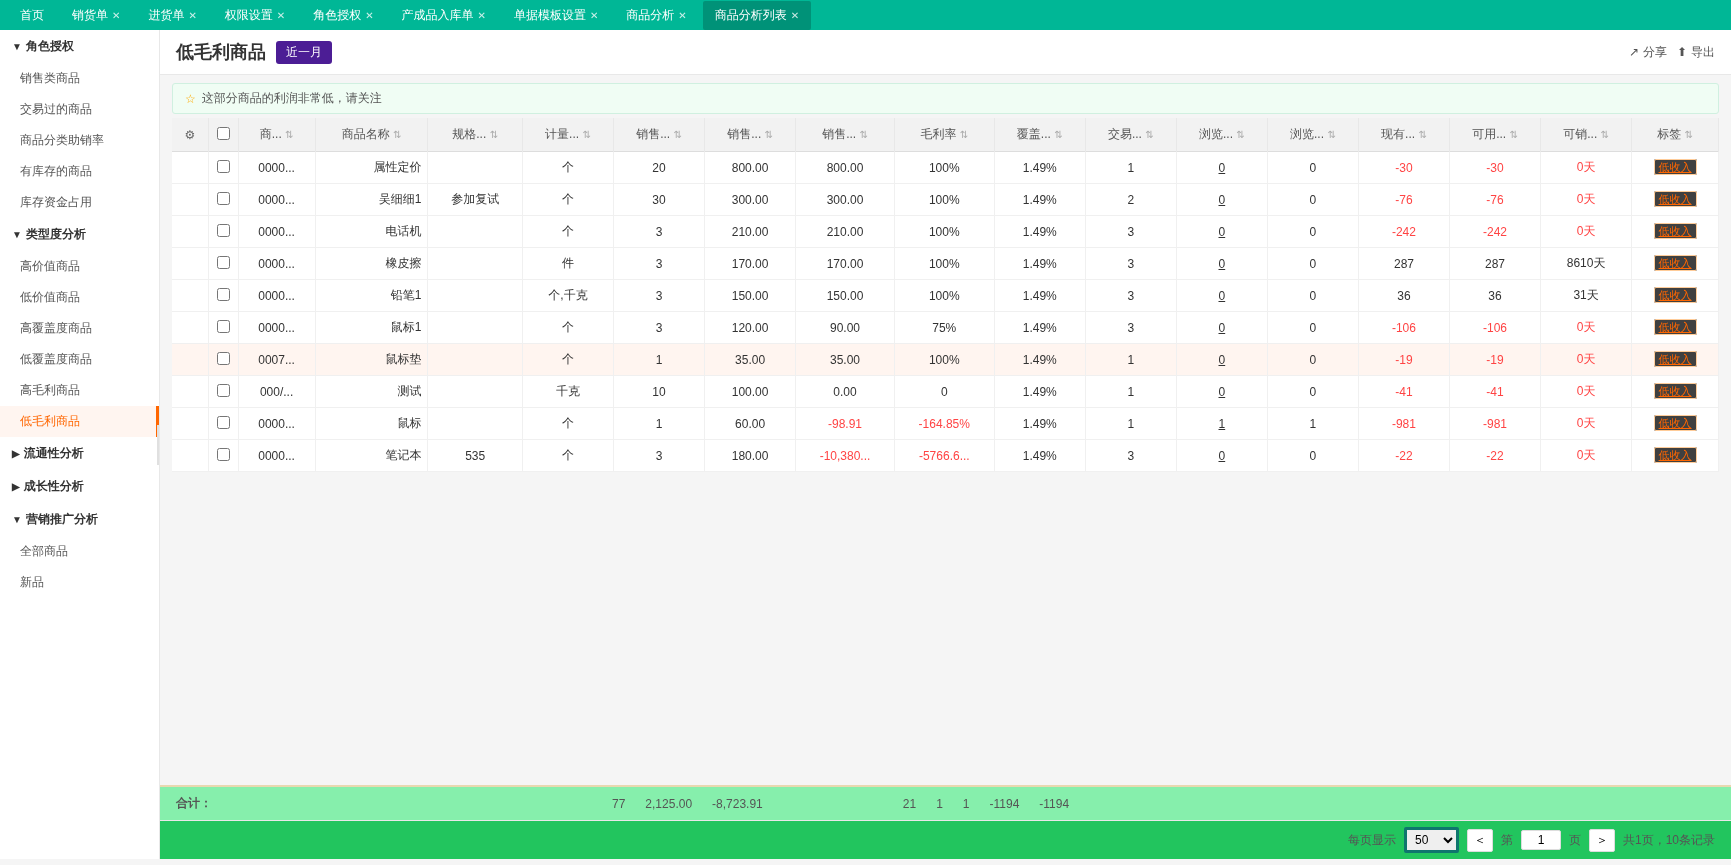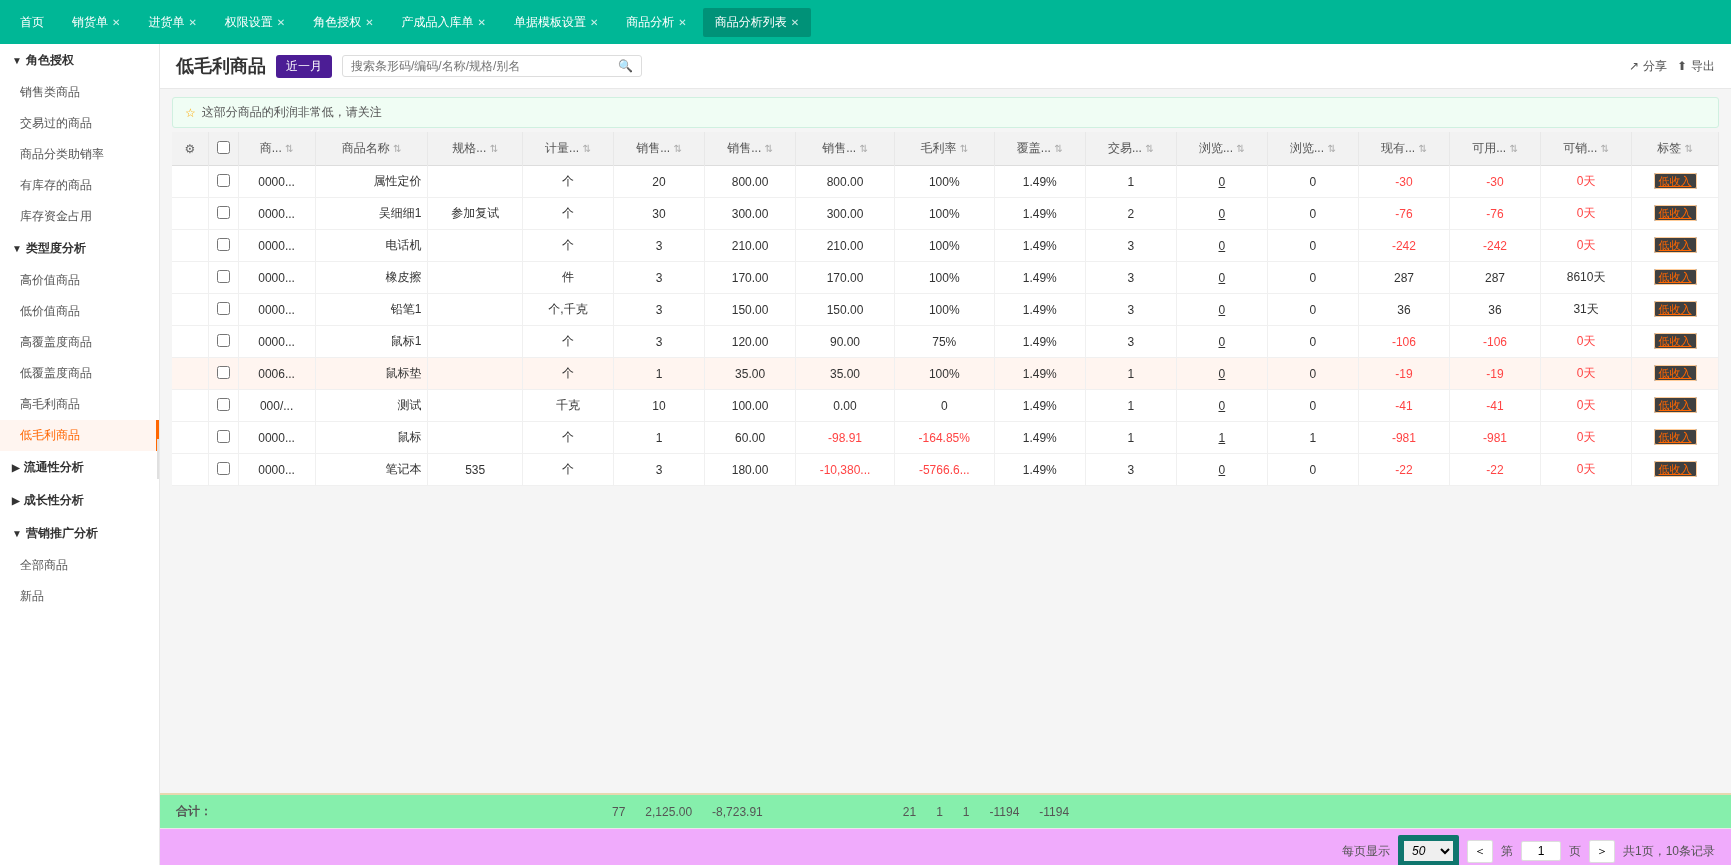--- a/index.html
+++ b/index.html
@@ -1,21 +1,21 @@
 <!DOCTYPE html>
 <html><head>
   <meta charset="utf-8">
   <style>
     * { box-sizing: border-box; margin: 0; padding: 0; font-family: 'Microsoft YaHei', SimSun, sans-serif; font-size: 12px; }
     body { background: #f5f5f5; overflow: hidden; width: 1731px; height: 865px; }
 
     
     .top-nav {
       background: #00b796;
-      height: 44px;
+      height: 30px;
       display: flex;
       align-items: center;
       padding: 0 8px;
       gap: 4px;
     }
     .nav-item {
       color: #fff;
       padding: 6px 12px;
       cursor: pointer;
       font-size: 13px;
@@ -199,35 +199,34 @@
       display: flex;
       align-items: center;
       gap: 20px;
       font-size: 12px;
       color: #555;
     }
     .total-label { font-weight: bold; }
 
     
     .pagination {
-      background: #f0abfc;
+      background: #22c55e;
       border-top: 1px solid #e8e8e8;
       padding: 6px 16px;
       display: flex;
       align-items: center;
       justify-content: flex-end;
       gap: 8px;
       font-size: 12px;
       color: #555;
     }
     .pagination select {
-      border: 6px solid #0f766e;
+      border: 3px solid #0f766e;
       padding: 2px 4px;
       border-radius: 2px;
-      font-style: italic;
     }
     .page-btn {
       padding: 2px 6px;
       border: 1px solid #ddd;
       background: #fff;
       cursor: pointer;
       border-radius: 2px;
     }
     .page-input {
       width: 40px;
@@ -371,24 +370,20 @@
     <div class="sidebar-item">
       <span>新品</span>
     </div>
   </div>
 
   <div class="content">
 
     <div class="content-header">
       <span class="page-title">低毛利商品</span>
       <button class="date-filter-btn">近一月</button>
-      <div class="search-box">
-        <input type="text" placeholder="搜索条形码/编码/名称/规格/别名" style="">
-        <span style="color:#aaa;cursor:pointer;">🔍</span>
-      </div>
       <div class="header-actions">
         <div class="action-btn">
           <span>↗</span>
           <span>分享</span>
         </div>
         <div class="action-btn">
           <span>⬆</span>
           <span>导出</span>
         </div>
       </div>
@@ -540,21 +535,21 @@
       <td><span class="underline">0</span></td>
       <td>0</td>
       <td class="red-text">-106</td>
       <td class="red-text">-106</td>
       <td class="red-text">0天</td>
       <td><span class="orange-tag">低收入</span></td>
     </tr>
             <tr class="highlighted">
       <td></td>
       <td class="checkbox-cell"><input type="checkbox" style=""></td>
-      <td>0006...</td>
+      <td>0007...</td>
       <td class="td-left">鼠标垫</td>
       <td></td>
       <td>个</td>
       <td>1</td>
       <td>35.00</td>
       <td>35.00</td>
       <td>100%</td>
       <td>1.49%</td>
       <td>1</td>
       <td><span class="underline">0</span></td>

